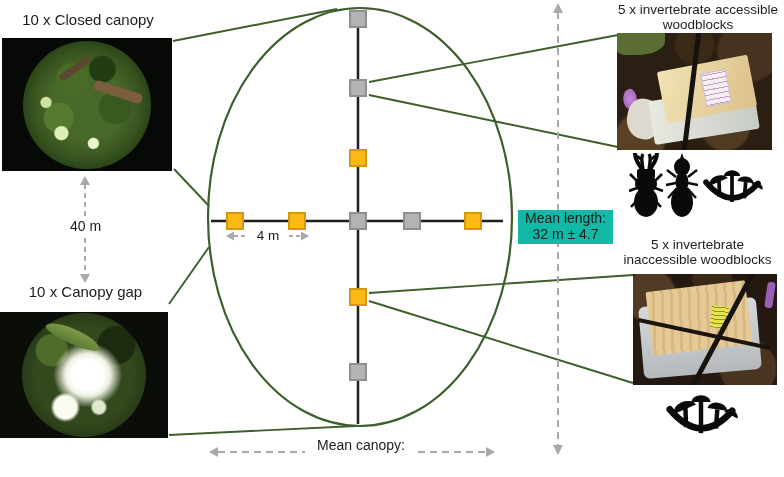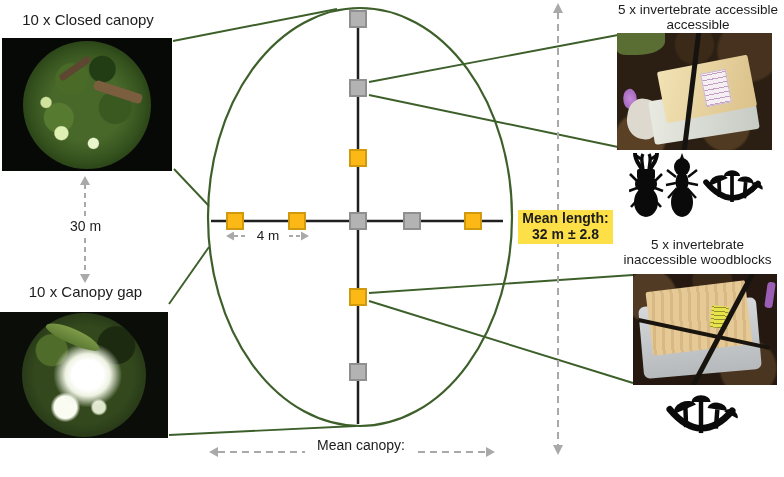--- a/index.html
+++ b/index.html
@@ -9,21 +9,21 @@
   svg.overlay{position:absolute;left:0;top:0;width:784px;height:477px;}
   .green-line{stroke:var(--outline-green,#3d5f2a);stroke-width:1.9;fill:none;}
   .ellipse-outline{stroke:var(--outline-green,#3d5f2a);stroke-width:2.2;fill:none;}
   .black-line{stroke:var(--line-black,#1f1f1f);stroke-width:2.5;fill:none;}
   .dash-line{stroke:var(--arrow-gray,#a9a9a9);stroke-width:2;fill:none;}
   .dash-head{fill:var(--arrow-gray,#a9a9a9);stroke:none;}
   .label{position:absolute;text-align:center;line-height:1.12;}
   .lbl15{font-size:15px;}
   .lbl14{font-size:14px;}
   .lbl13{font-size:13.5px;text-align:center;}
-  .whitebg{background:#fde047;padding:1px 0 2px 0;font-weight:bold;}
+  .whitebg{background:#14b8a6;padding:1px 0 2px 0;}
   .block{position:absolute;width:14px;height:14px;border:2px solid;}
   .block.accessible{background:var(--accessible-block-fill,#b3b3b3);border-color:var(--accessible-block-border,#8f8f8f);}
   .block.inaccessible{background:var(--inaccessible-block-fill,#fcb815);border-color:var(--inaccessible-block-border,#d0990e);}
   .photo{position:absolute;overflow:hidden;}
   
   #photo-closed{left:2px;top:38px;width:170px;height:133px;background:#070907;}
   #photo-closed .fisheye{position:absolute;left:21px;top:3px;width:128px;height:128px;border-radius:50%;
     background:
       radial-gradient(circle at 30% 72%, #dff0b4 0 5%, transparent 6%),
       radial-gradient(circle at 55% 80%, #e9f6cd 0 4%, transparent 5%),
@@ -214,35 +214,35 @@
       <use href="#fungi-glyph"></use>
     </g>
   </svg>
 
   <svg class="silh" style="left:661px;top:390px;" width="80" height="52" viewBox="0 0 100 70">
     <use href="#fungi-glyph"></use>
   </svg>
 
   <div class="label lbl15" style="left:8px;top:12px;width:160px;">10 x Closed canopy</div>
   <div class="label lbl15" style="left:8px;top:284px;width:155px;">10 x Canopy gap</div>
-  <div class="label lbl14" style="left:58px;top:219px;width:55px;background:#fff;">30 m</div>
+  <div class="label lbl14" style="left:58px;top:219px;width:55px;background:#fff;">40 m</div>
   <div class="label lbl13" style="left:251px;top:228px;width:34px;">4 m</div>
 
   <div class="label lbl14 whitebg" style="left:518px;top:210px;width:95px;">
     <div>Mean length:</div>
-    <div>32 m ± 2.8</div>
+    <div>32 m ± 4.7</div>
   </div>
 
   <div class="label lbl14" style="left:311px;top:438px;width:100px;">
     <div>Mean canopy:</div>
   </div>
 
   <div class="label lbl13" style="left:612px;top:2px;width:172px;">
     <div>5 x invertebrate accessible</div>
-    <div>accessible</div>
+    <div>woodblocks</div>
   </div>
 
   <div class="label lbl13" style="left:605px;top:237px;width:185px;">
     <div>5 x invertebrate</div>
     <div>inaccessible woodblocks</div>
   </div>
 
 </div>
 
 </body></html>

